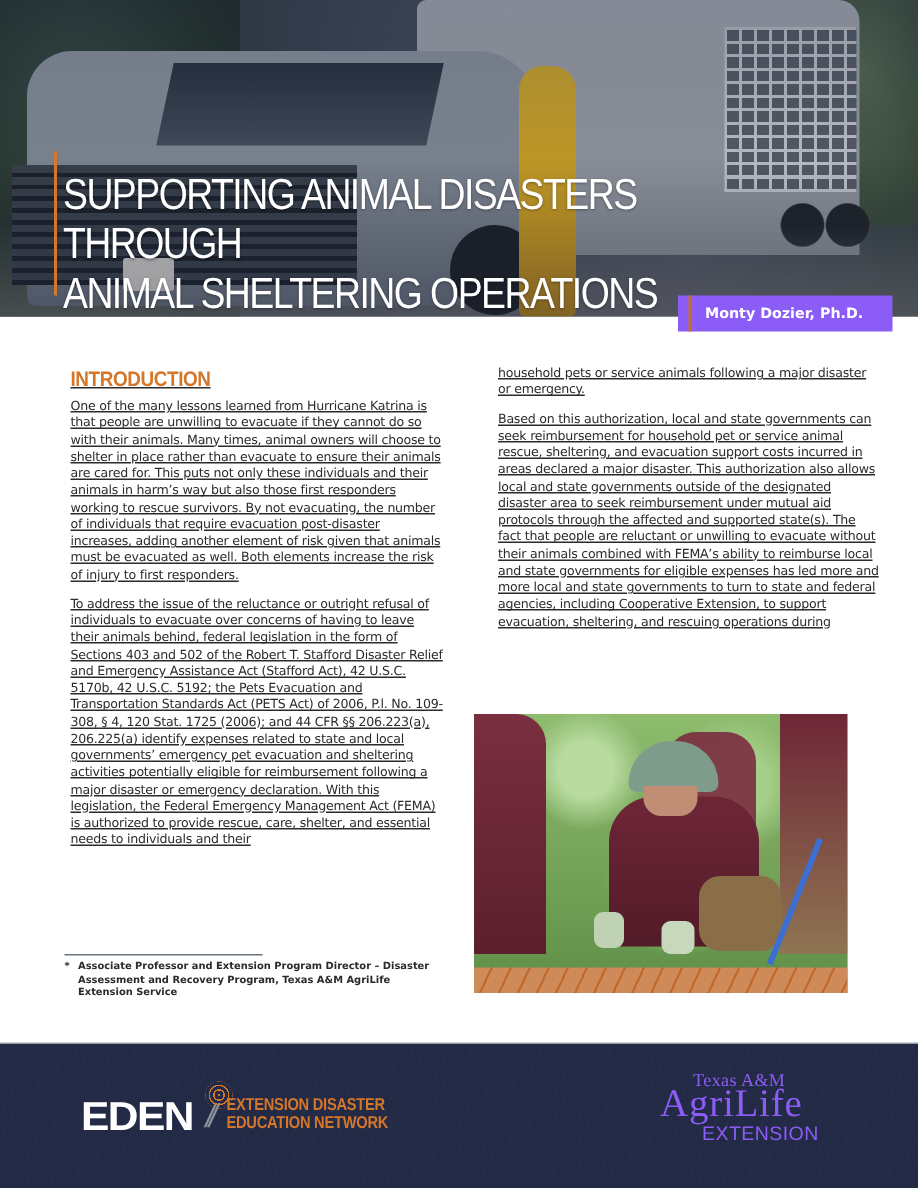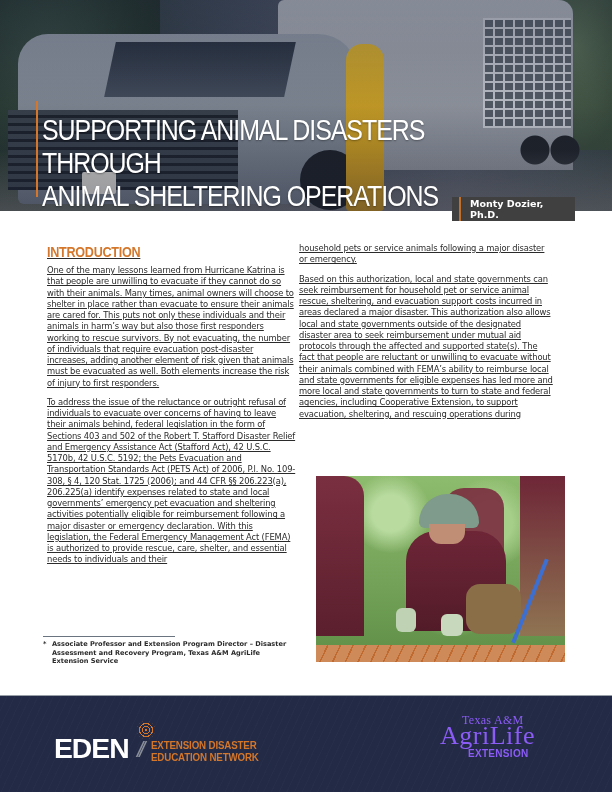--- a/index.html
+++ b/index.html
@@ -41,31 +41,31 @@
 
     .hero-accent { position:absolute; left:36px; top:101px; width:2px; height:96px; background:#d4772b; }
     .hero-title {
       position:absolute; left:42px; top:114px; width:540px;
       font-family: "Liberation Sans", sans-serif; font-weight: 400;
       font-size: 29px; line-height: 33px; color:#ffffff; letter-spacing:-1.2px;
       transform: scaleX(0.86); transform-origin: left top;
       text-shadow: 0 1px 2px rgba(0,0,0,.35);
     }
     .author-box {
-      position:absolute; left:452px; top:197px; width:123px; height:24px; background:#404040;
+      position:absolute; left:452px; top:197px; width:143px; height:24px; background:#8b5cf6;
       display:flex; align-items:center;
     }
     .author-box .bar { width:2px; height:24px; background:#c0702a; margin-left:7px; }
     .author-box .name { font-family:"DejaVu Sans", sans-serif; font-weight:bold; color:#fff; font-size:9.5px; margin-left:9px; }
 
     
     .col { position:absolute; font-family:"DejaVu Sans", sans-serif; font-size:8.4px; line-height:11.25px; color:#2b2b2b; letter-spacing:-0.15px;text-decoration:underline; }
     .col p { margin-bottom:8px; }
     .col-left { left:47px; top:244px; width:249px; }
-    .col-right { left:299px; top:243px; width:254px; }
+    .col-right { left:332px; top:243px; width:254px; }
     .section-heading {
       font-family:"Liberation Sans", sans-serif; font-weight:bold; color:#d4772b;
       font-size:14px; line-height:16px; letter-spacing:-0.3px; margin-bottom:5px;
       transform: scaleX(0.9); transform-origin:left;
     }
 
     
     .footnote-rule { position:absolute; left:43px; top:636px; width:132px; height:1px; background:#6a7480; }
     .footnote { position:absolute; left:43px; top:640px; width:250px; font-family:"DejaVu Sans", sans-serif; font-weight:bold; font-size:6.6px; line-height:8.6px; color:#2b2b2b; padding-left:9px; }
     .footnote .star { position:absolute; left:0; top:0; }
@@ -88,31 +88,31 @@
     .photo .rope { position:absolute; left:212px; top:80px; width:4px; height:90px; background:#3d6fd1; transform: rotate(22deg); }
     .photo .glove-l { position:absolute; left:80px; top:132px; width:20px; height:24px; background:#bfd3b4; border-radius:6px; }
     .photo .glove-r { position:absolute; left:125px; top:138px; width:22px; height:22px; background:#c7d8bc; border-radius:6px; }
     .photo .stripe { position:absolute; left:0; bottom:0; width:249px; height:17px;
       background: repeating-linear-gradient(115deg, #cf8a5a 0 10px, #c06a2f 10px 11.5px); }
 
     
     .footer { position:absolute; left:0; top:695px; width:612px; height:97px;
       background: repeating-linear-gradient(115deg, #232a45 0 6px, #262d49 6px 7px);
       border-top:1px solid #9aa0a8; }
-    .eden-logo { position:absolute; left:54px; top:731px; height:32px; display:flex; align-items:flex-end; }
+    .eden-logo { position:absolute; left:54px; top:731px; height:32px; display:flex; align-items:flex-start; }
     .eden-word { font-family:"Liberation Sans", sans-serif; font-weight:bold; color:#fff; font-size:27px; letter-spacing:-1px; line-height:27px; transform: scaleX(1.05); transform-origin:left; }
     .eden-rings { position:absolute; left:83px; top:-10px; width:18px; height:18px; border-radius:50%;
       background: repeating-radial-gradient(circle, #d4772b 0 1px, transparent 1px 3px); }
     .eden-slash { color:#8a8f99; font-family:"Liberation Sans", sans-serif; font-size:22px; margin-left:12px; letter-spacing:-4px; font-style:italic; }
     .eden-tag { margin-left:10px; font-family:"Liberation Sans", sans-serif; font-weight:bold; color:#d4772b; font-size:11.5px; line-height:12px; letter-spacing:-0.2px; transform: scaleX(0.85); transform-origin:left; }
 
     .agri-logo { position:absolute; left:440px; top:713px; width:135px; height:52px; color:#8b5cf6; }
     .agri-top { position:absolute; left:22px; top:0; font-family:"Liberation Serif", serif; font-size:12px; letter-spacing:0.3px; }
     .agri-mid { position:absolute; left:0; top:8px; font-family:"Liberation Serif", serif; font-size:26px; letter-spacing:0.5px; }
-    .agri-bot { position:absolute; left:28px; top:35px; font-family:"Liberation Sans", sans-serif; font-weight:bold; font-size:10px; letter-spacing:0.3px; }
+    .agri-bot { position:absolute; left:28px; top:35px; font-family:"Liberation Sans", sans-serif; font-weight:normal; font-size:13px; letter-spacing:0.3px; }
   </style>
 </head>
 <body>
 
 <div class="hero">
   <div class="tree-l"></div>
   <div class="tree-r"></div>
   <div class="trailer"></div>
   <div class="trailer-grid"></div>
   <div class="trailer-wheels"></div>

